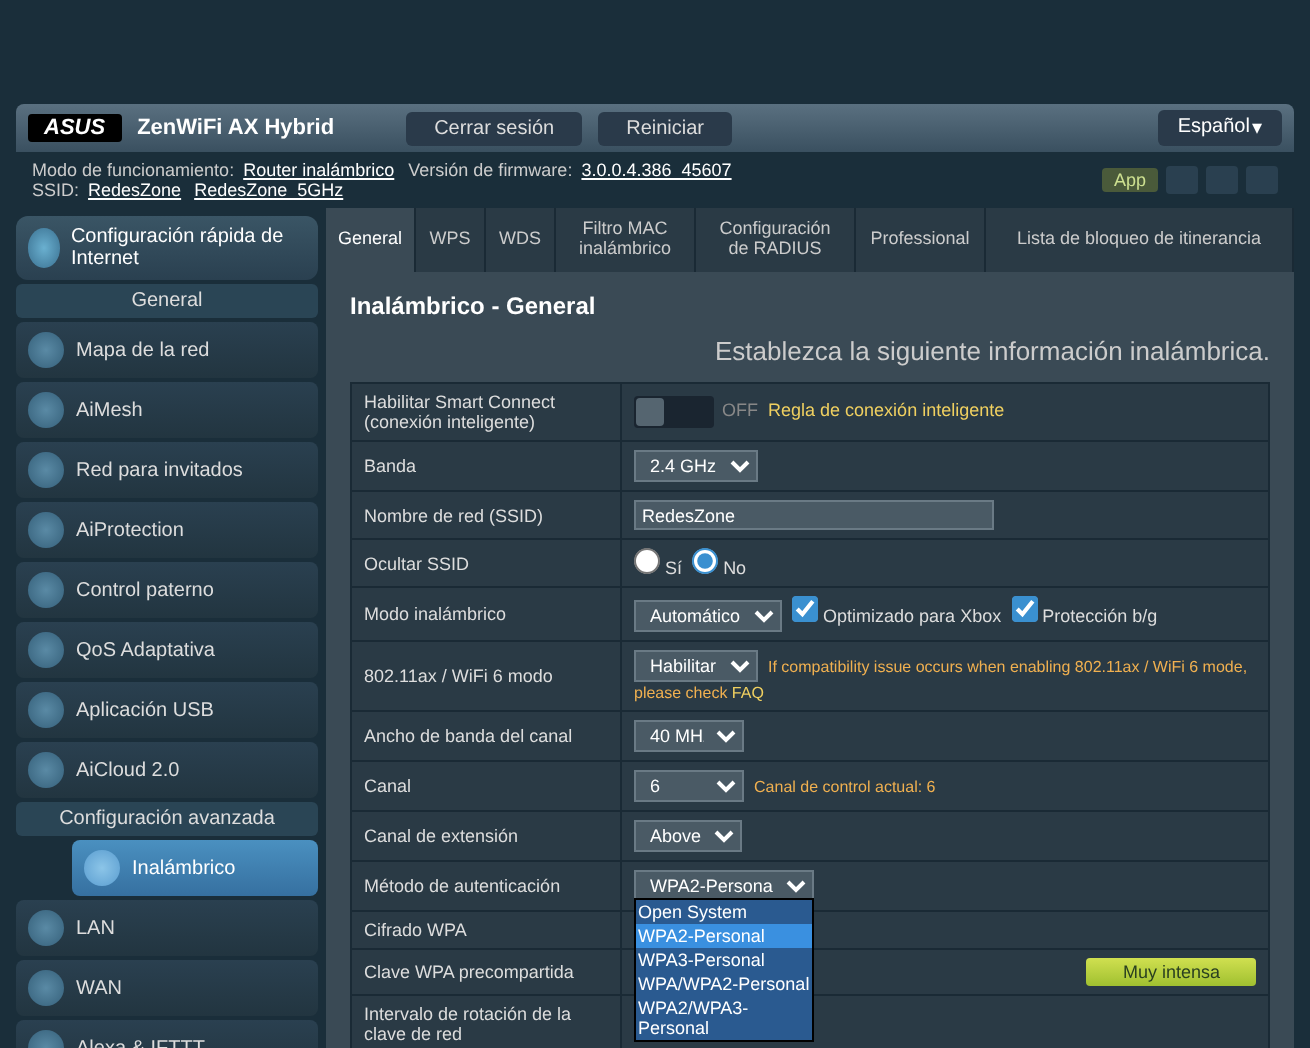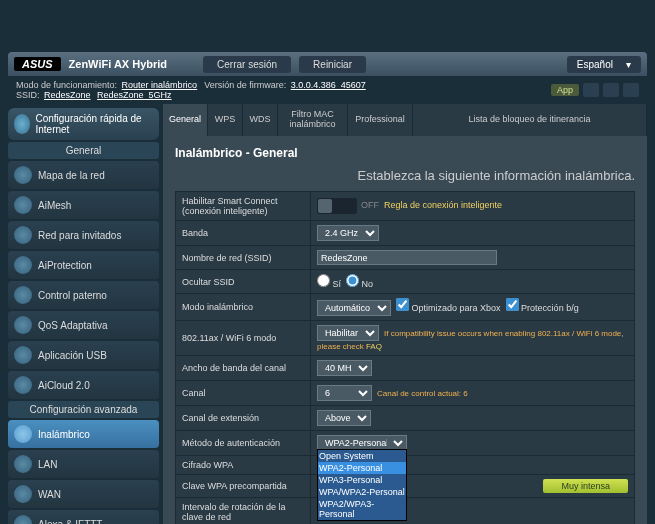--- a/index.html
+++ b/index.html
@@ -2,34 +2,34 @@
 <html><head>
 <meta charset="utf-8">
 <style>
 * { margin:0; padding:0; box-sizing:border-box; font-family:Arial,sans-serif; }
 body { background:#1a2e3a; width:655px; height:524px; overflow:hidden; font-size:10px; color:#ccc; }
 .wrap { padding:12px 8px 0 8px; }
 .header { background:linear-gradient(#5a7080,#3a5060); border-radius:4px 4px 0 0; height:24px; display:flex; align-items:center; padding:0 6px; gap:8px;margin-top:40px; }
 .logo { background:#000; color:#fff; font-weight:bold; padding:1px 8px; font-size:11px; font-style:italic; border-radius:2px; }
 .model { color:#fff; font-weight:bold; font-size:11px; }
 .hbtn { background:#2a3a4a; color:#ddd; padding:3px 14px; font-size:10px; border-radius:3px; cursor:pointer; }
-.lang { margin-left:auto; background:#2a3a4a; color:#fff; padding:3px 10px; font-size:10px; border-radius:3px; display:flex; gap:13px; }
+.lang { margin-left:auto; background:#2a3a4a; color:#fff; padding:3px 10px; font-size:10px; border-radius:3px; display:flex; gap:1px; }
 .infobar { background:#1a2e3a; padding:4px 8px; font-size:9px; color:#ccc; display:flex; align-items:center; gap:2px; }
 .infobar a { color:#fff; text-decoration:underline; margin:0 2px; }
 .infobar .rside { margin-left:auto; display:flex; gap:4px; align-items:center; }
 .infobar .ic { width:16px; height:14px; background:#2a4050; border-radius:2px; }
 .app { background:#4a5a3a; color:#cde090; padding:1px 6px; border-radius:2px; font-size:9px; }
 .main { display:flex; }
 .side { width:155px; padding:4px 4px 0 0; display:flex; flex-direction:column; gap:2px; }
 .quick { background:linear-gradient(#3a5565,#2a4050); border-radius:6px; padding:5px 6px; display:flex; align-items:center; gap:5px; color:#fff; font-size:10px; }
 .quick .qi { width:20px; height:20px; background:radial-gradient(#6ab0d0,#3a7090); border-radius:50%; }
 .shead { background:#2a4555; text-align:center; padding:3px; font-size:10px; color:#ddd; border-radius:3px; }
 .sitem { background:linear-gradient(#2a4050,#223540); border-radius:4px; padding:5px 6px; display:flex; align-items:center; gap:6px; color:#ddd; font-size:10px; cursor:pointer; }
 .sitem .si { width:18px; height:18px; background:radial-gradient(#5a8aa5,#35607a); border-radius:50%; flex-shrink:0; }
-.sitem.active { background:linear-gradient(#4a90c0,#3670a0); color:#fff; }
+.sitem.active { background:linear-gradient(#4a90c0,#3670a0); color:#fff;margin-left:28px; }
 .sitem.active .si { background:radial-gradient(#8cc5e8,#5a9dd0); }
 .content { flex:1; background:#3a4a55; border-radius:4px; padding:0; min-height:470px; }
 .tabs { display:flex; background:#2a3a45; height:32px; }
 .tab { padding:4px 8px; font-size:9px; color:#ccc; text-align:center; border-right:1px solid #1a2a35; cursor:pointer; display:flex; align-items:center; justify-content:center; line-height:1.1; }
 .tab.active { background:#3a4a55; color:#fff; }
 .panel { padding:10px 12px; }
 .ptitle { color:#fff; font-size:12px; font-weight:bold; margin-bottom:8px; }
 .pdesc { font-size:13px; color:#ccc; margin-bottom:8px;text-align:right; }
 table.form { width:100%; border-collapse:collapse; }
 table.form td { background:#2a3a45; border:1px solid #1a2a35; padding:4px 6px; font-size:9px; color:#ddd; vertical-align:middle; }
@@ -143,20 +143,21 @@
         </div>
 
     </div>
 
     <div class="content">
       <div class="tabs">
         <div class="tab active" style="width:45px">General</div>
         <div class="tab" style="width:35px">WPS</div>
         <div class="tab" style="width:35px">WDS</div>
         <div class="tab" style="width:70px">Filtro MAC inalámbrico</div>
+        <div class="tab" style="width:80px">Configuración de RADIUS</div>
         <div class="tab" style="width:65px">Professional</div>
         <div class="tab" style="flex:1">Lista de bloqueo de itinerancia</div>
       </div>
       <div class="panel">
         <div class="ptitle">Inalámbrico - General</div>
         <div class="pdesc">Establezca la siguiente información inalámbrica.</div>
         <table class="form">
           <tbody>
               <tr>
                 <td class="lbl">Habilitar Smart Connect (conexión inteligente)</td>

